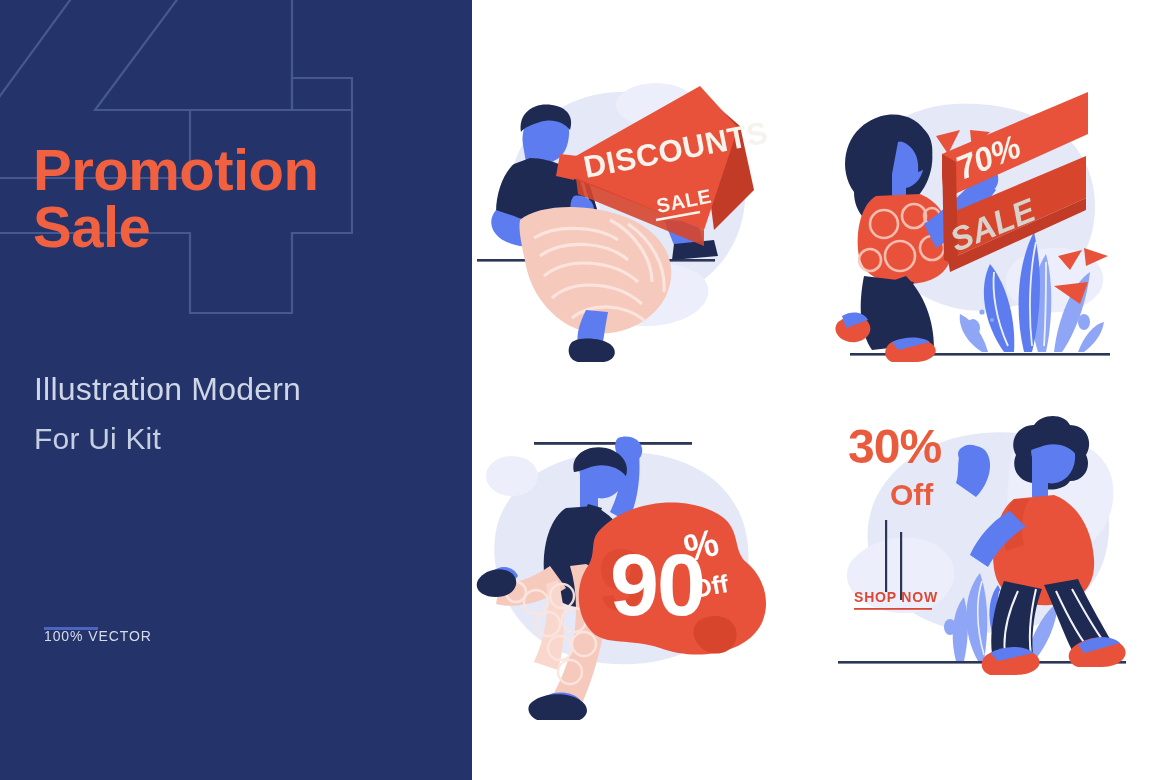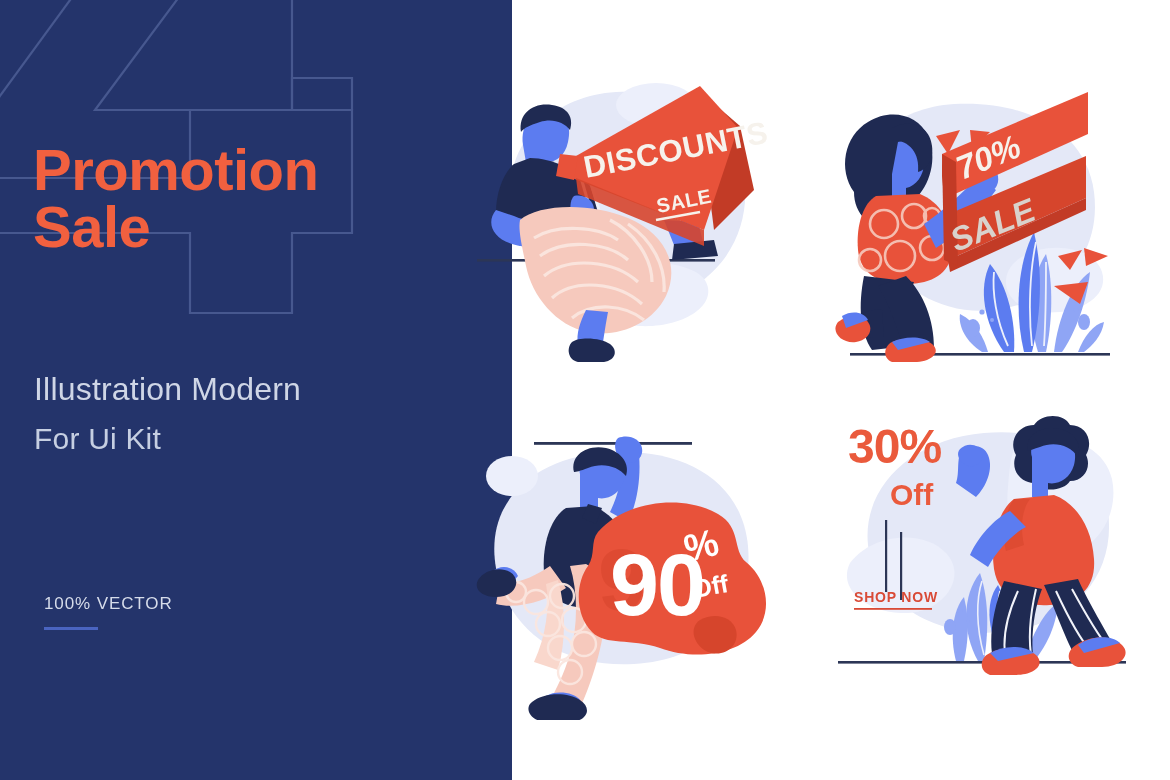--- a/index.html
+++ b/index.html
@@ -7,41 +7,41 @@
     width:1170px;height:780px;
     background:#ffffff;
     font-family:"Liberation Sans","DejaVu Sans",sans-serif;
     overflow:hidden;
   }
   .stage{position:relative;width:1170px;height:780px;overflow:hidden;background:#fff;}
 
   
   .sidebar{
     position:absolute;left:0;top:0;width:472px;height:780px;
-    background:#24346b;overflow:hidden;padding-left:40px;
+    background:#24346b;overflow:hidden;
   }
   .watermark{position:absolute;left:0;top:0;width:408px;height:780px;pointer-events:none;}
   .side-content{position:absolute;left:0;top:0;width:408px;height:780px;}
   .headline{
     position:absolute;left:33px;top:141px;width:360px;
     color:#f1603f;font-weight:bold;font-size:58px;line-height:0.99;
     letter-spacing:-0.5px;
   }
   .headline .l2{display:block;}
   .sub1{
     position:absolute;left:34px;top:371px;
     color:#cfd6e6;font-size:32px;font-weight:300;letter-spacing:0.2px;text-align:center;
   }
   .sub2{
     position:absolute;left:34px;top:422px;
     color:#c6cfe2;font-size:30px;font-weight:300;letter-spacing:0.2px;
   }
   .vector{
-    position:absolute;left:44px;top:594px;
-    color:#d6dcea;font-size:17px;font-weight:400;letter-spacing:0.9px;
+    position:absolute;left:44px;top:628px;
+    color:#d6dcea;font-size:14px;font-weight:400;letter-spacing:0.9px;
   }
   .vector-rule{
     position:absolute;left:44px;top:627px;width:54px;height:3px;background:#4a64c0;
   }
 
   
   .ill{position:absolute;}
   .ill svg{display:block;}
 
   .cap{position:absolute;pointer-events:none;}

